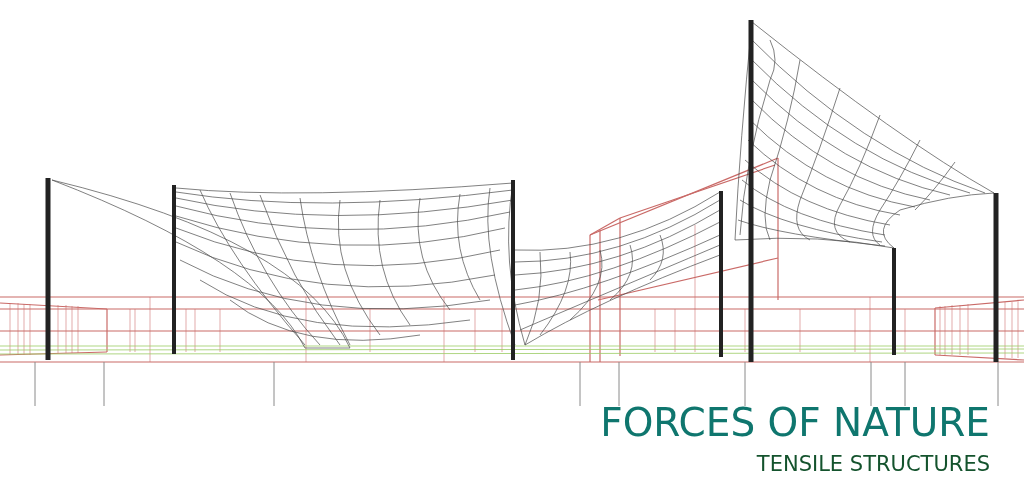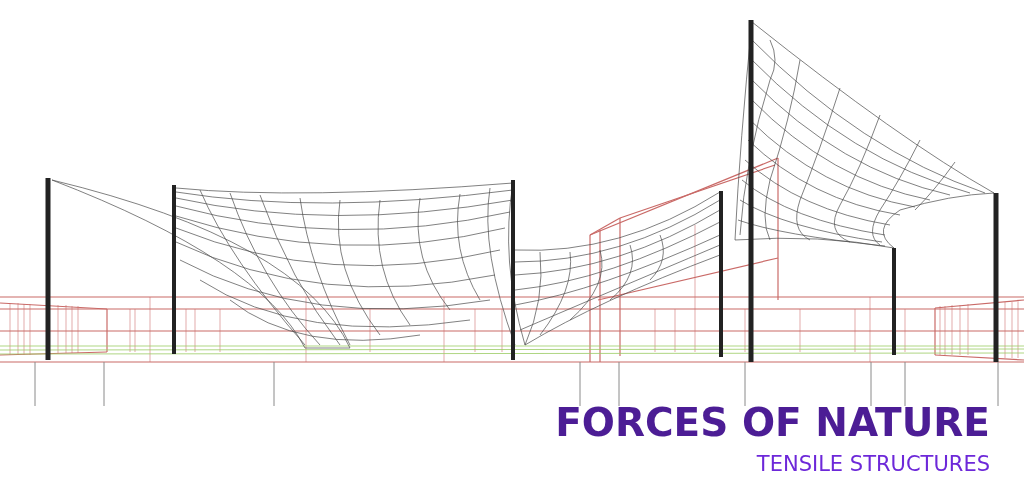--- a/index.html
+++ b/index.html
@@ -1,20 +1,20 @@
 <!DOCTYPE html>
 <html><head>
 <meta charset="utf-8">
 <style>
   html,body{margin:0;padding:0;background:#ffffff;}
   body{width:1024px;height:496px;position:relative;overflow:hidden;font-family:"DejaVu Sans","Liberation Sans",sans-serif;}
   #scene{position:absolute;left:0;top:0;width:1024px;height:496px;}
   .title-block{position:absolute;right:34px;top:400px;text-align:right;}
-  .main-title{font-size:39px;font-weight:bold;color:#4c1d95;letter-spacing:0px;line-height:46px;white-space:nowrap;text-align:right;}
-  .sub-title{font-size:21px;color:#6d28d9;line-height:28px;margin-top:4px;white-space:nowrap;}
+  .main-title{font-size:39px;font-weight:normal;color:#0f766e;letter-spacing:0px;line-height:46px;white-space:nowrap;text-align:right;}
+  .sub-title{font-size:21px;color:#14532d;line-height:28px;margin-top:4px;white-space:nowrap;}
 </style>
 </head>
 <body>
 
 <svg id="scene" viewBox="0 0 1024 496" xmlns="http://www.w3.org/2000/svg">
 
   <g stroke="#c0504d" stroke-width="1.2" fill="none" opacity="0.85">
     <line x1="0" y1="297" x2="1024" y2="297"></line>
     <line x1="0" y1="309" x2="1024" y2="309"></line>
     <line x1="0" y1="331" x2="1024" y2="331"></line>

